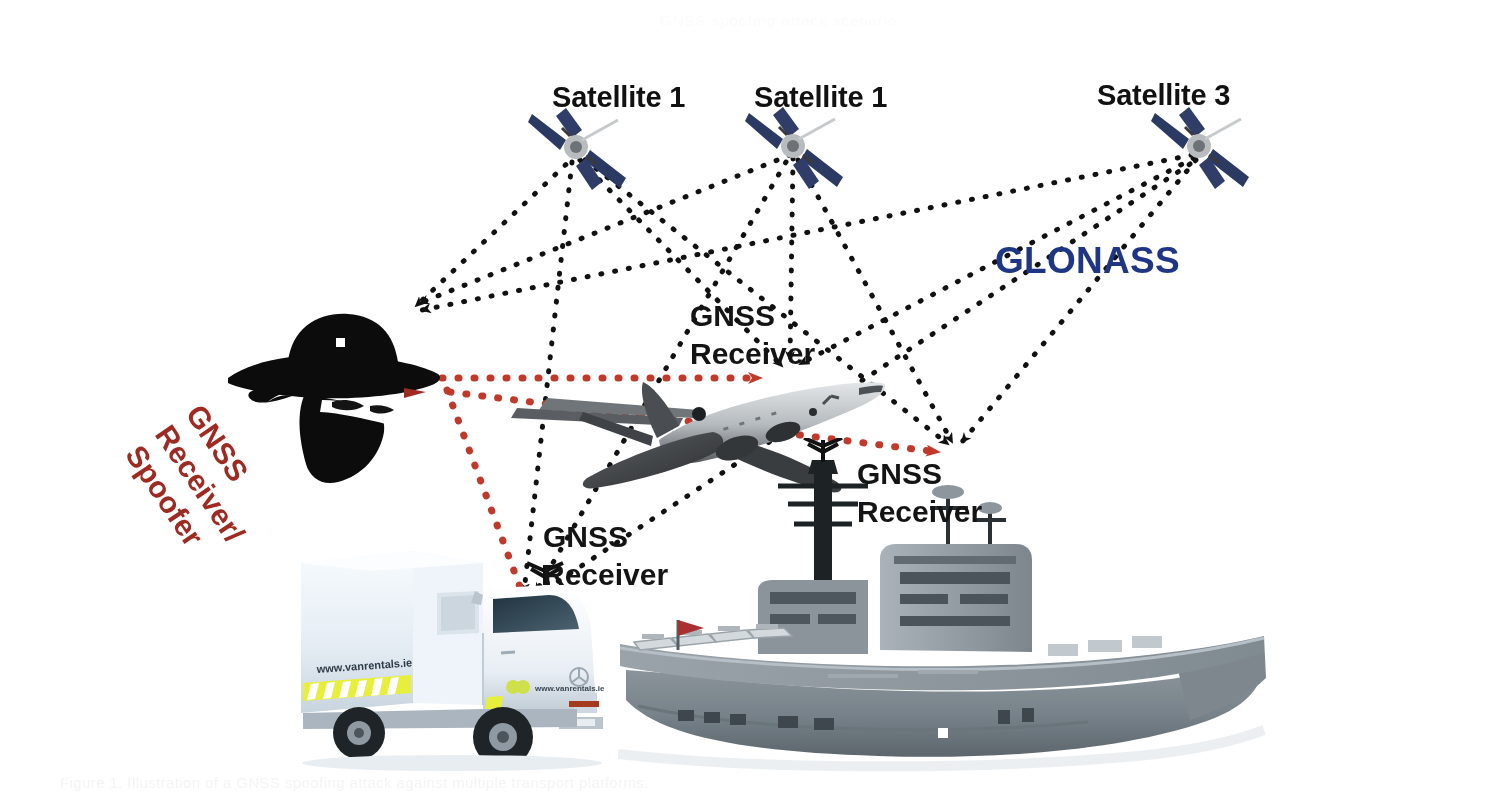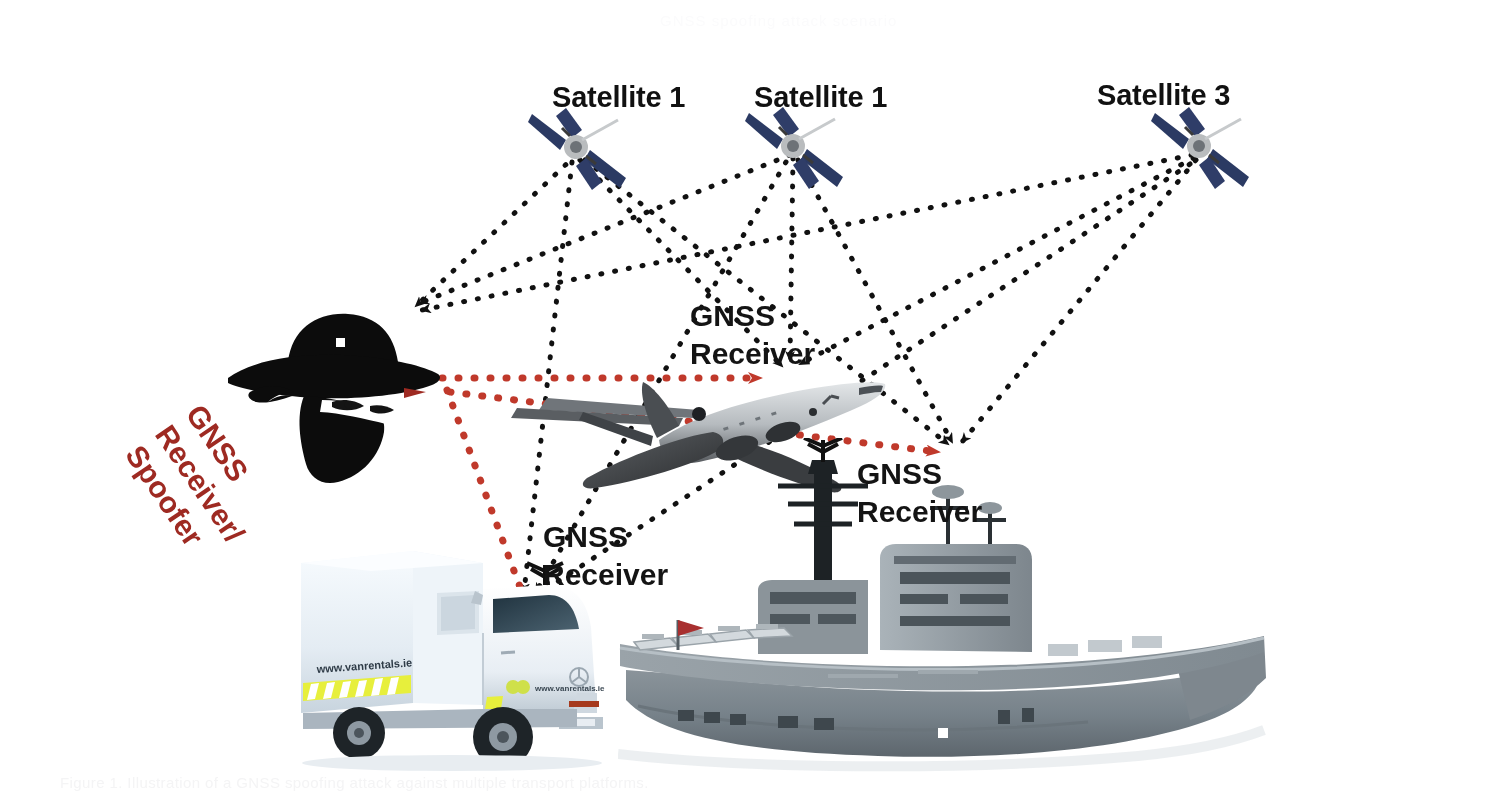--- a/index.html
+++ b/index.html
@@ -470,15 +470,16 @@
       <ellipse cx="165" cy="226" rx="150" ry="8" fill="#e8edf1"></ellipse>
     </svg>
   </div>
 
   <div class="label rcv-label" style="left:543px; top:518px;">
     <div>GNSS</div>
     <div>Receiver</div>
   </div>
 
   <div class="gnss-stack" id="constellationList" style="left: 995px; top: 238px; color: rgb(31, 54, 133);">
+      <div>GLONASS</div>
     </div>
 
 </div>
 
 </body></html>

